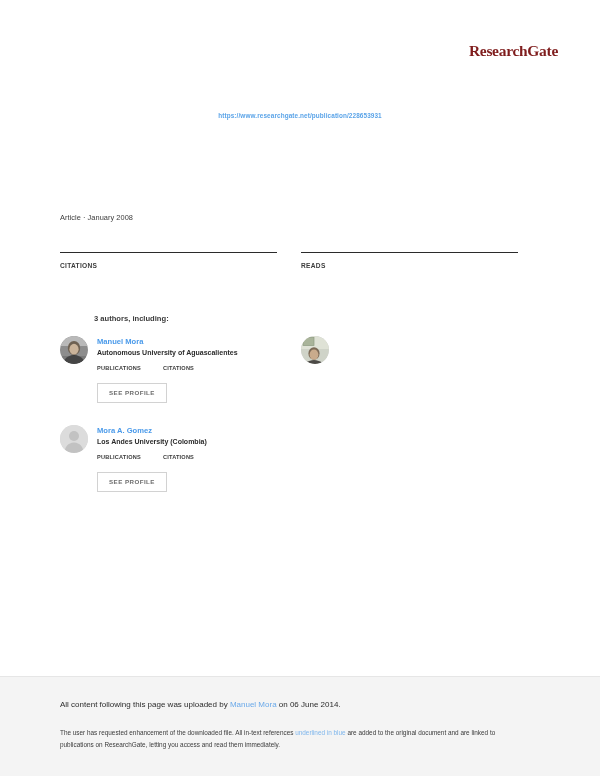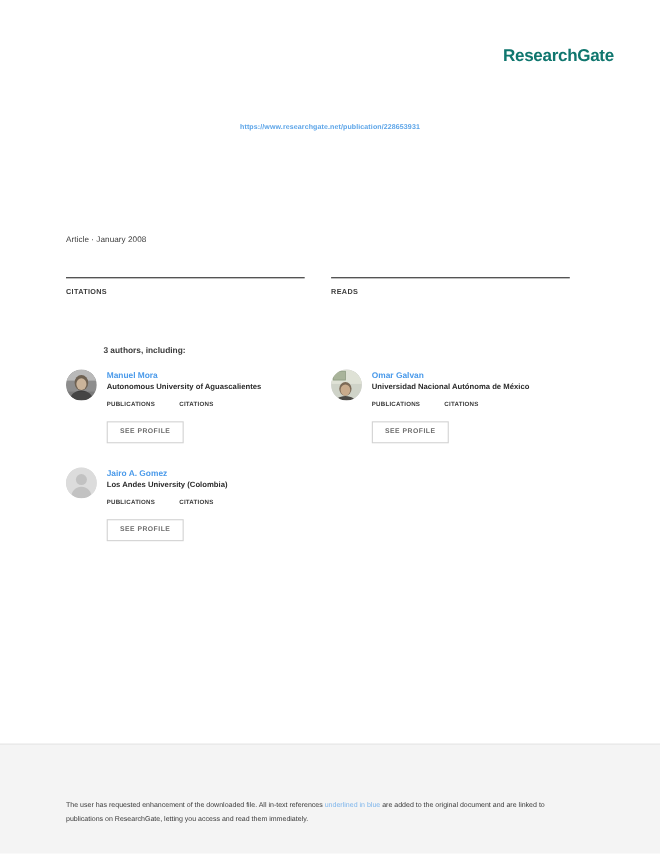--- a/index.html
+++ b/index.html
@@ -23,25 +23,25 @@
   }
 
   
   .logo-row {
     position: absolute;
     top: 42px;
     right: 42px;
     text-align: right;
   }
   .rg-logo {
-    font-family: Liberation Sans, sans-serif;
+    font-family: Liberation Serif, serif;
     font-weight: bold;
     font-size: 15.5px;
     letter-spacing: -0.3px;
-    color: #0f766e;
+    color: #7f1d1d;
     display: inline-block;
     line-height: 1;
   }
 
   
   .url-row {
     position: absolute;
     top: 104px;
     left: 0;
     width: 600px;
@@ -299,71 +299,59 @@
           <g clip-path="url(#c2)">
             <rect width="28" height="28" fill="#cfd3c8"></rect>
             <rect x="0" y="0" width="28" height="13" fill="#dfe2d6"></rect>
             <rect x="2" y="1.5" width="11" height="8" fill="#a9b49a" stroke="#8d9a80" stroke-width="0.7"></rect>
             <ellipse cx="13" cy="17.5" rx="5.6" ry="6.2" fill="#7c6a57"></ellipse>
             <ellipse cx="13" cy="18.6" rx="4.4" ry="5.1" fill="#c9ab8c"></ellipse>
             <path d="M13 24 C7 24.4 4 27 3.6 28 L22.4 28 C22 27 19 24.4 13 24 Z" fill="#4c4a46"></path>
           </g>
         </svg>
       </div>
-      <div class="author-body">
-        <div class="author-name">Omar Galvan</div>
-        <div class="author-affil">Universidad Nacional Autónoma de México</div>
-        <div class="author-stats">
-          <div>
-            <div class="astat-label">PUBLICATIONS</div>
-            <div class="astat-value"></div>
-          </div>
-          <div>
-            <div class="astat-label">CITATIONS</div>
-            <div class="astat-value"></div>
-          </div>
-        </div>
-        <button class="see-profile">SEE PROFILE</button>
-      </div>
     </div>
 
     <div class="author-card">
       <div class="avatar">
         <svg width="28" height="28" viewBox="0 0 28 28" aria-hidden="true">
           <defs>
             <clipPath id="c3">
                 <circle cx="14" cy="14" r="14"></circle>
               </clipPath>
           </defs>
           <g clip-path="url(#c3)">
             <rect width="28" height="28" fill="#dcdcdc"></rect>
             <circle cx="14" cy="11" r="5" fill="#c2c2c2"></circle>
             <path d="M14 17.5 C8 17.8 4.8 22 4.4 28 L23.6 28 C23.2 22 20 17.8 14 17.5 Z" fill="#c2c2c2"></path>
           </g>
         </svg>
       </div>
       <div class="author-body">
-        <div class="author-name">Jairo A. Gomez</div>
+        <div class="author-name">Mora A. Gomez</div>
         <div class="author-affil">Los Andes University (Colombia)</div>
         <div class="author-stats">
           <div>
             <div class="astat-label">PUBLICATIONS</div>
             <div class="astat-value"></div>
           </div>
           <div>
             <div class="astat-label">CITATIONS</div>
             <div class="astat-value"></div>
           </div>
         </div>
         <button class="see-profile">SEE PROFILE</button>
       </div>
     </div>
 
   </div>
 
   <div class="footer"></div>
 
+  <div class="footer-upload">
+    <span>All content following this page was uploaded by </span><span class="accent">Manuel Mora</span><span> on 06 June 2014.</span>
+  </div>
 
   <div class="footer-note">
     <span>The user has requested enhancement of the downloaded file. All in-text references </span><span class="accent">underlined in blue</span><span> are added to the original document and are linked to publications on ResearchGate, letting you access and read them immediately.</span>
   </div>
 
 </div>
 
 </body></html>

